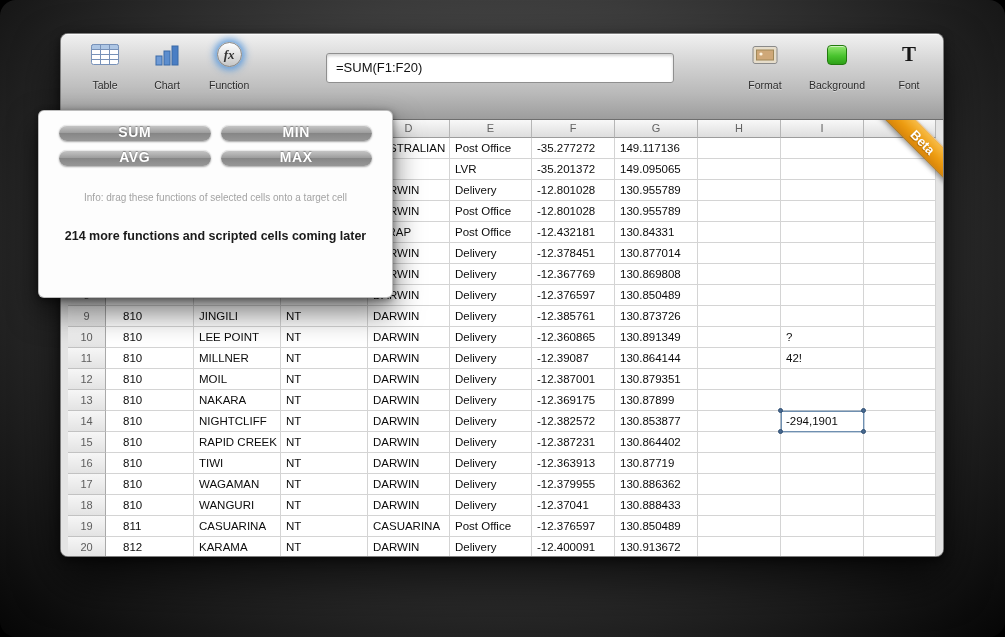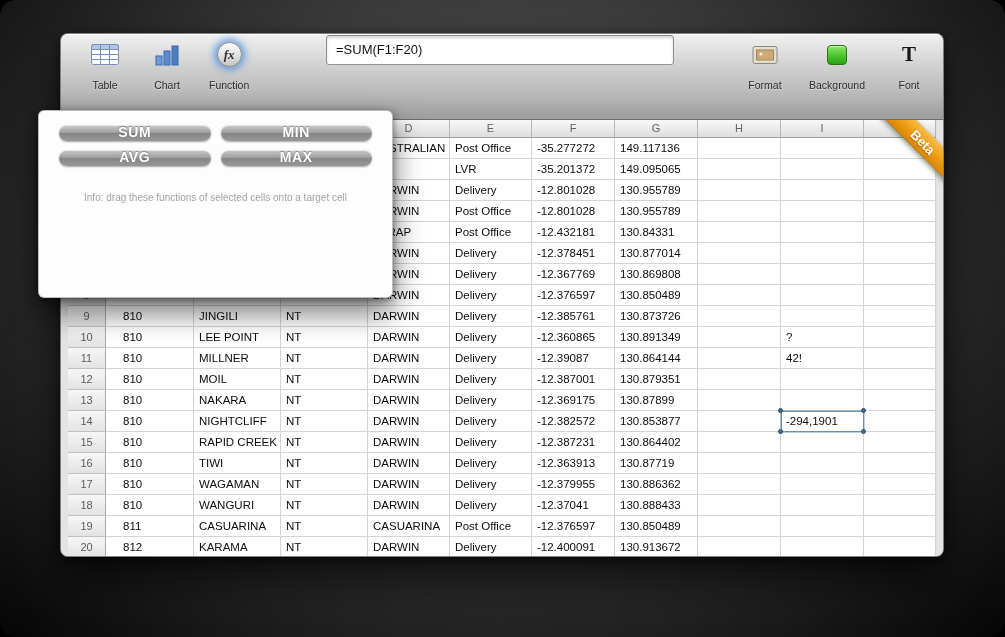--- a/index.html
+++ b/index.html
@@ -58,21 +58,21 @@
   }
   .bg-swatch{
     width:20px; height:20px; border-radius:4px;
     background:linear-gradient(#92e66f 0%, #49c42e 55%, #2ea117 100%);
     border:1px solid #227a0e;
     box-shadow:inset 0 1px 0 rgba(255,255,255,.55);
   }
   .font-T{font-family:"Liberation Serif", serif; font-size:21px; font-weight:bold; color:#161616; line-height:1;}
 
   .formula-field{
-    position:absolute; left:265px; top:1px; width:348px; height:30px;
+    position:absolute; left:265px; top:19px; width:348px; height:30px;
     background:#fff; border:1px solid #8f8f8f; border-radius:3px;
     box-shadow:inset 0 2px 3px rgba(0,0,0,.18);
     font-size:13px; line-height:28px; padding:0 9px; color:#111;
     white-space:nowrap; overflow:hidden;
   }
 
   
   .sheet{
     position:relative; height:438px; background:#e4e4e4; padding:0 7px; overflow:hidden;
     --cols:38px 88px 87px 87px 82px 82px 83px 83px 83px 83px 1fr;
@@ -496,15 +496,16 @@
   </div>
 
   <div class="popover">
     <div class="pill-grid">
         <div class="pill">SUM</div>
         <div class="pill">MIN</div>
         <div class="pill">AVG</div>
         <div class="pill">MAX</div>
       </div>
     <div class="pop-info">Info: drag these functions of selected cells onto a target cell</div>
+    <div class="pop-footer">214 more functions and scripted cells coming later</div>
   </div>
 
 </div>
 
 </body></html>

